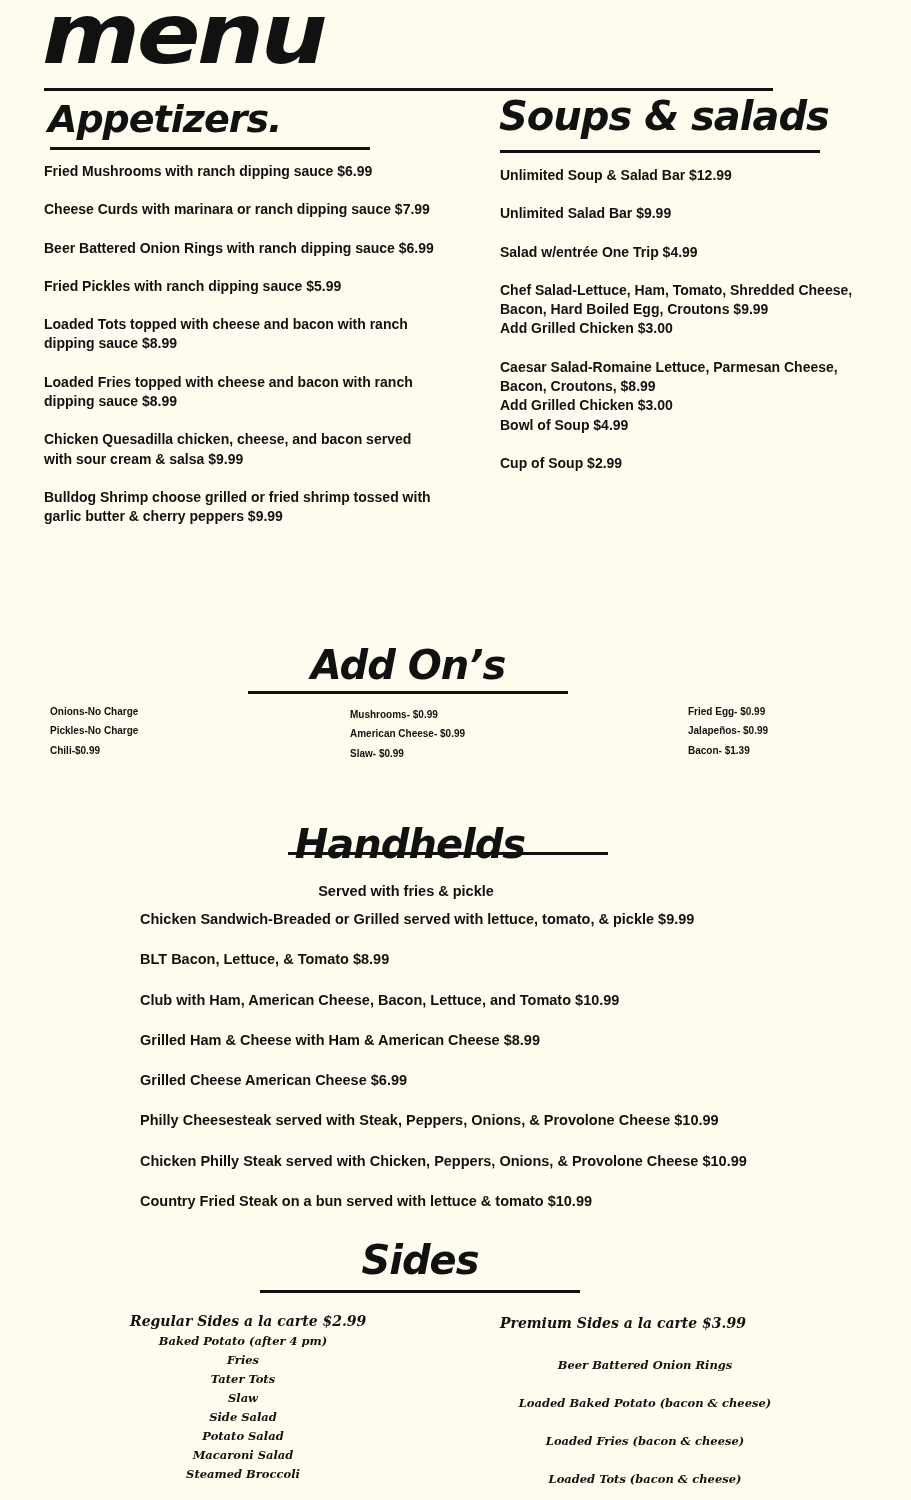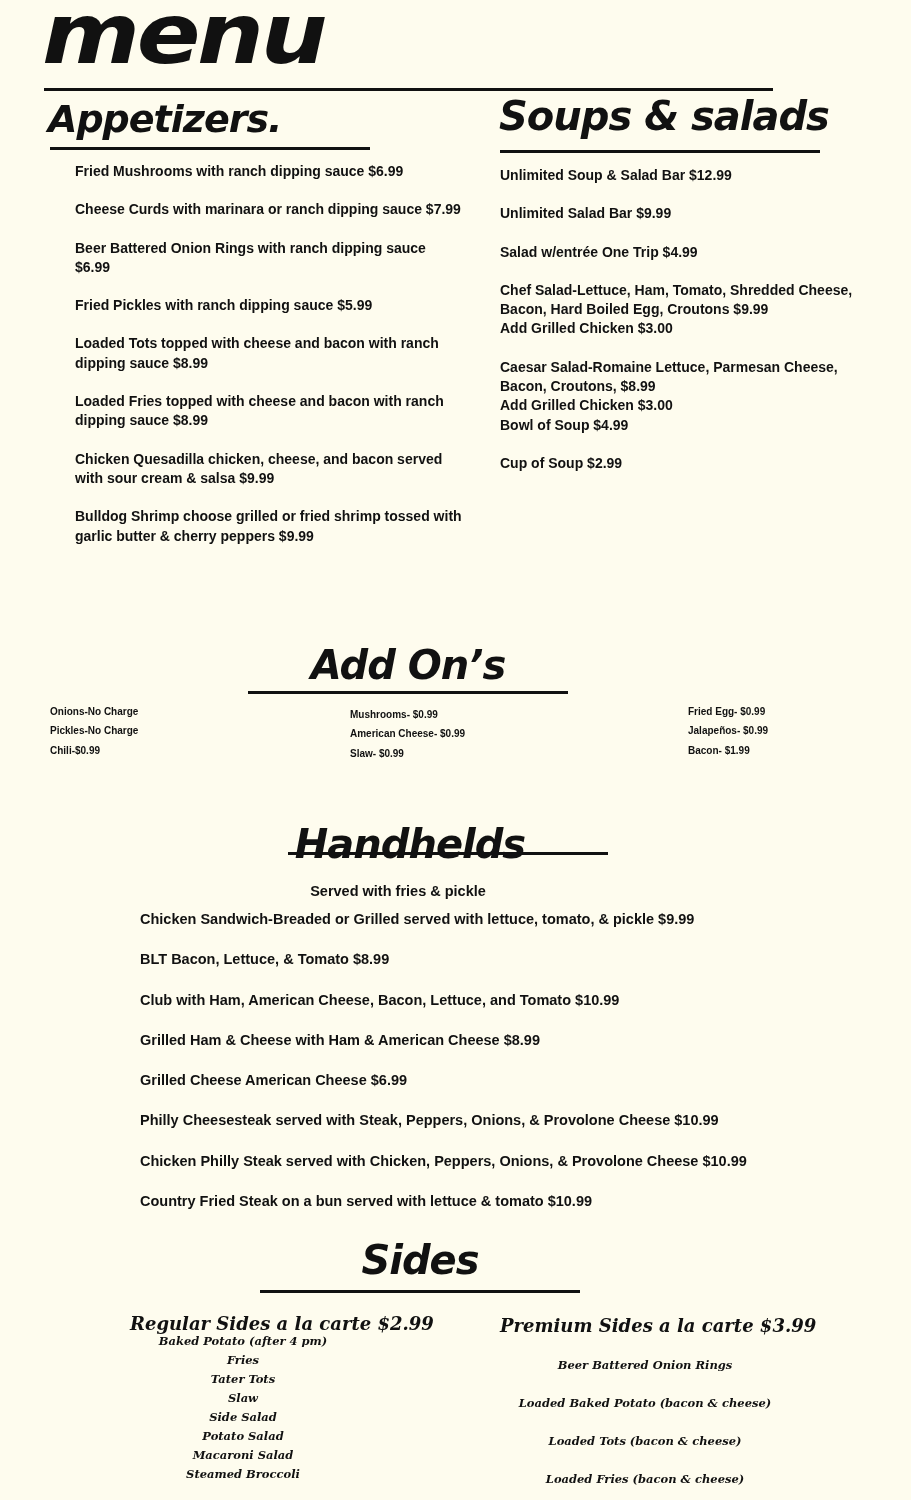--- a/index.html
+++ b/index.html
@@ -25,30 +25,30 @@
     line-height: 1; white-space: nowrap;
   }
   .h-app { left: 48px; top: 100px; font-size: 38px; letter-spacing: -1px; }
   .h-soup { left: 499px; top: 96px; font-size: 40px; letter-spacing: -1px; }
   .h-center { font-size: 40px; letter-spacing: -1px; text-align: center; }
   .item {
     font-size: 14px; font-weight: bold; line-height: 19.3px;
     white-space: pre-line;
   }
   .col-app { left: 44px; top: 162px; width: 420px; }
-  .col-app .item { margin-bottom: 19px; margin-left: 31px; }
+  .col-app .item { margin-bottom: 19px; }
   .col-soup { left: 500px; top: 166px; width: 400px; }
   .col-soup .item { margin-bottom: 19px; }
   .addon-col { font-size: 10px; font-weight: bold; line-height: 19.3px; }
-  .hh-note { left: 0; width: 796px; text-align: center; top: 883px; font-size: 14.5px; font-weight: bold; }
+  .hh-note { left: 0; width: 796px; text-align: center; top: 883px; font-size: 14.5px; font-weight: bold; padding-left: 8px; }
   .hh-list { left: 140px; top: 910px; }
   .hh-list .item { font-size: 14.5px; margin-bottom: 21px; }
   .sides-head {
     font-family: "DejaVu Serif", serif; font-weight: 900; font-style: italic;
-    font-size: 18px; text-align: center; white-space: nowrap;
+    font-size: 14px; white-space: nowrap;
   }
   .side-item {
     font-family: "DejaVu Serif", serif; font-weight: bold; font-style: italic;
     font-size: 11.5px; text-align: center; white-space: nowrap;
   }
   .reg-list { left: 130px; width: 226px; top: 1332px; }
   .reg-list .side-item { line-height: 19px; }
   .prem-list { left: 500px; width: 290px; top: 1356px; }
   .prem-list .side-item { line-height: 19px; margin-bottom: 19px; }
 </style>
@@ -99,21 +99,21 @@
   <div>Chili-$0.99</div>
 </div>
 <div class="abs addon-col" style="left:350px; top:705px;">
   <div>Mushrooms- $0.99</div>
   <div>American Cheese- $0.99</div>
   <div>Slaw- $0.99</div>
 </div>
 <div class="abs addon-col" style="left:688px; top:702px;">
   <div>Fried Egg- $0.99</div>
   <div>Jalapeños- $0.99</div>
-  <div>Bacon- $1.99</div>
+  <div>Bacon- $1.39</div>
 </div>
 
 <div class="abs heading h-center" style="left:250px; width:320px; top:824px;">Handhelds</div>
 <div class="abs rule" style="left:288px; top:852px; width:320px;"></div>
 <div class="abs hh-note">Served with fries &amp; pickle</div>
 <div class="abs hh-list">
   <div class="item">Chicken Sandwich-Breaded or Grilled served with lettuce, tomato, &amp; pickle $9.99</div>
   <div class="item">BLT Bacon, Lettuce, &amp; Tomato $8.99</div>
   <div class="item">Club with Ham, American Cheese, Bacon, Lettuce, and Tomato $10.99</div>
   <div class="item">Grilled Ham &amp; Cheese with Ham &amp; American Cheese $8.99</div>
@@ -135,15 +135,15 @@
   <div class="side-item">Side Salad</div>
   <div class="side-item">Potato Salad</div>
   <div class="side-item">Macaroni Salad</div>
   <div class="side-item">Steamed Broccoli</div>
 </div>
 
 <div class="abs sides-head" style="left:500px; width:268px; top:1315px;">Premium Sides a la carte $3.99</div>
 <div class="abs prem-list">
   <div class="side-item">Beer Battered Onion Rings</div>
   <div class="side-item">Loaded Baked Potato (bacon &amp; cheese)</div>
+  <div class="side-item">Loaded Fries (bacon &amp; cheese)</div>
   <div class="side-item">Loaded Tots (bacon &amp; cheese)</div>
-  <div class="side-item">Loaded Fries (bacon &amp; cheese)</div>
 </div>
 
 </body></html>

